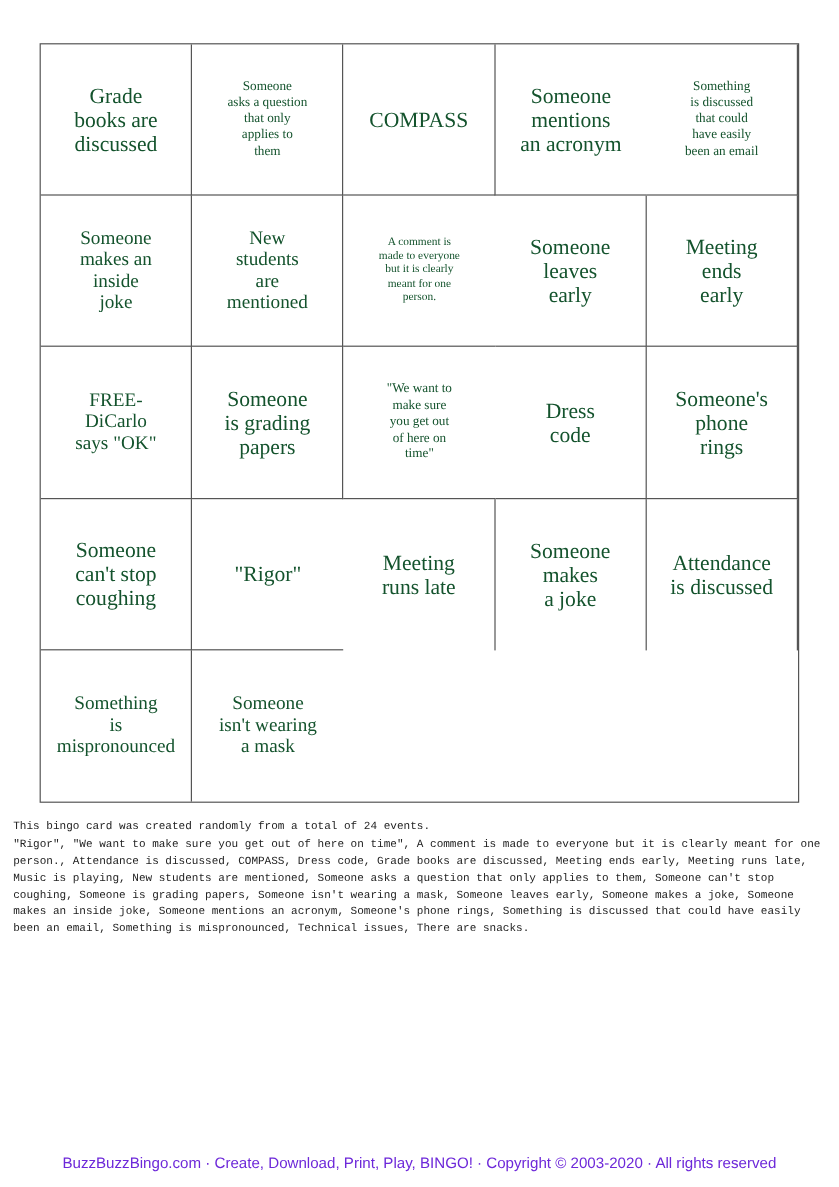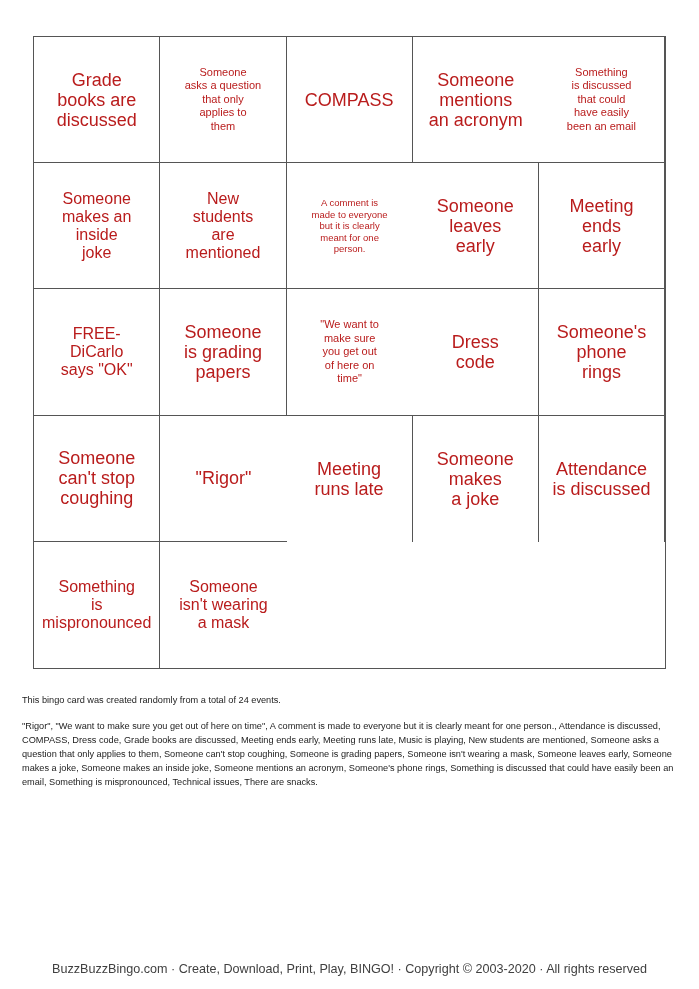--- a/index.html
+++ b/index.html
@@ -31,46 +31,47 @@
       border-right: 1px solid #555;
       border-bottom: 1px solid #555;
       display: flex;
       align-items: center;
       justify-content: center;
       text-align: center;
       padding: 4px 8px;
       box-sizing: border-box;
       line-height: 1.15;
       white-space: pre-line;
-      color: #b91c1c;
+      color: #14532d;
+      font-family: Liberation Serif, serif;
     }
     .cell.c5 { border-right: none; }
     .cell.r5 { border-bottom: none; }
     .cell.big { font-size: 18px; line-height: 20px; }
     .cell.med { font-size: 16px; line-height: 18px; }
     .cell.small { font-size: 11px; line-height: 13.5px; }
     .cell.tiny { font-size: 9.5px; line-height: 11.5px; }
     .info {
       position: absolute;
       left: 10px;
       top: 681px;
       width: 680px;
       font-size: 9.2px;
       line-height: 14px;
       color: #222;
     }
-    .info p { margin: 12px; }
+    .info p { margin: 1px; font-family: Liberation Mono, monospace; }
     .footer {
       position: absolute;
       left: 0;
       top: 962px;
       width: 699px;
       text-align: center;
       font-size: 12.6px;
-      color: #404040;
+      color: #6d28d9;
     }
   </style>
 </head>
 <body>
 
 <div class="card">
 
   <div class="cell big">Grade
 books are
 discussed</div>

